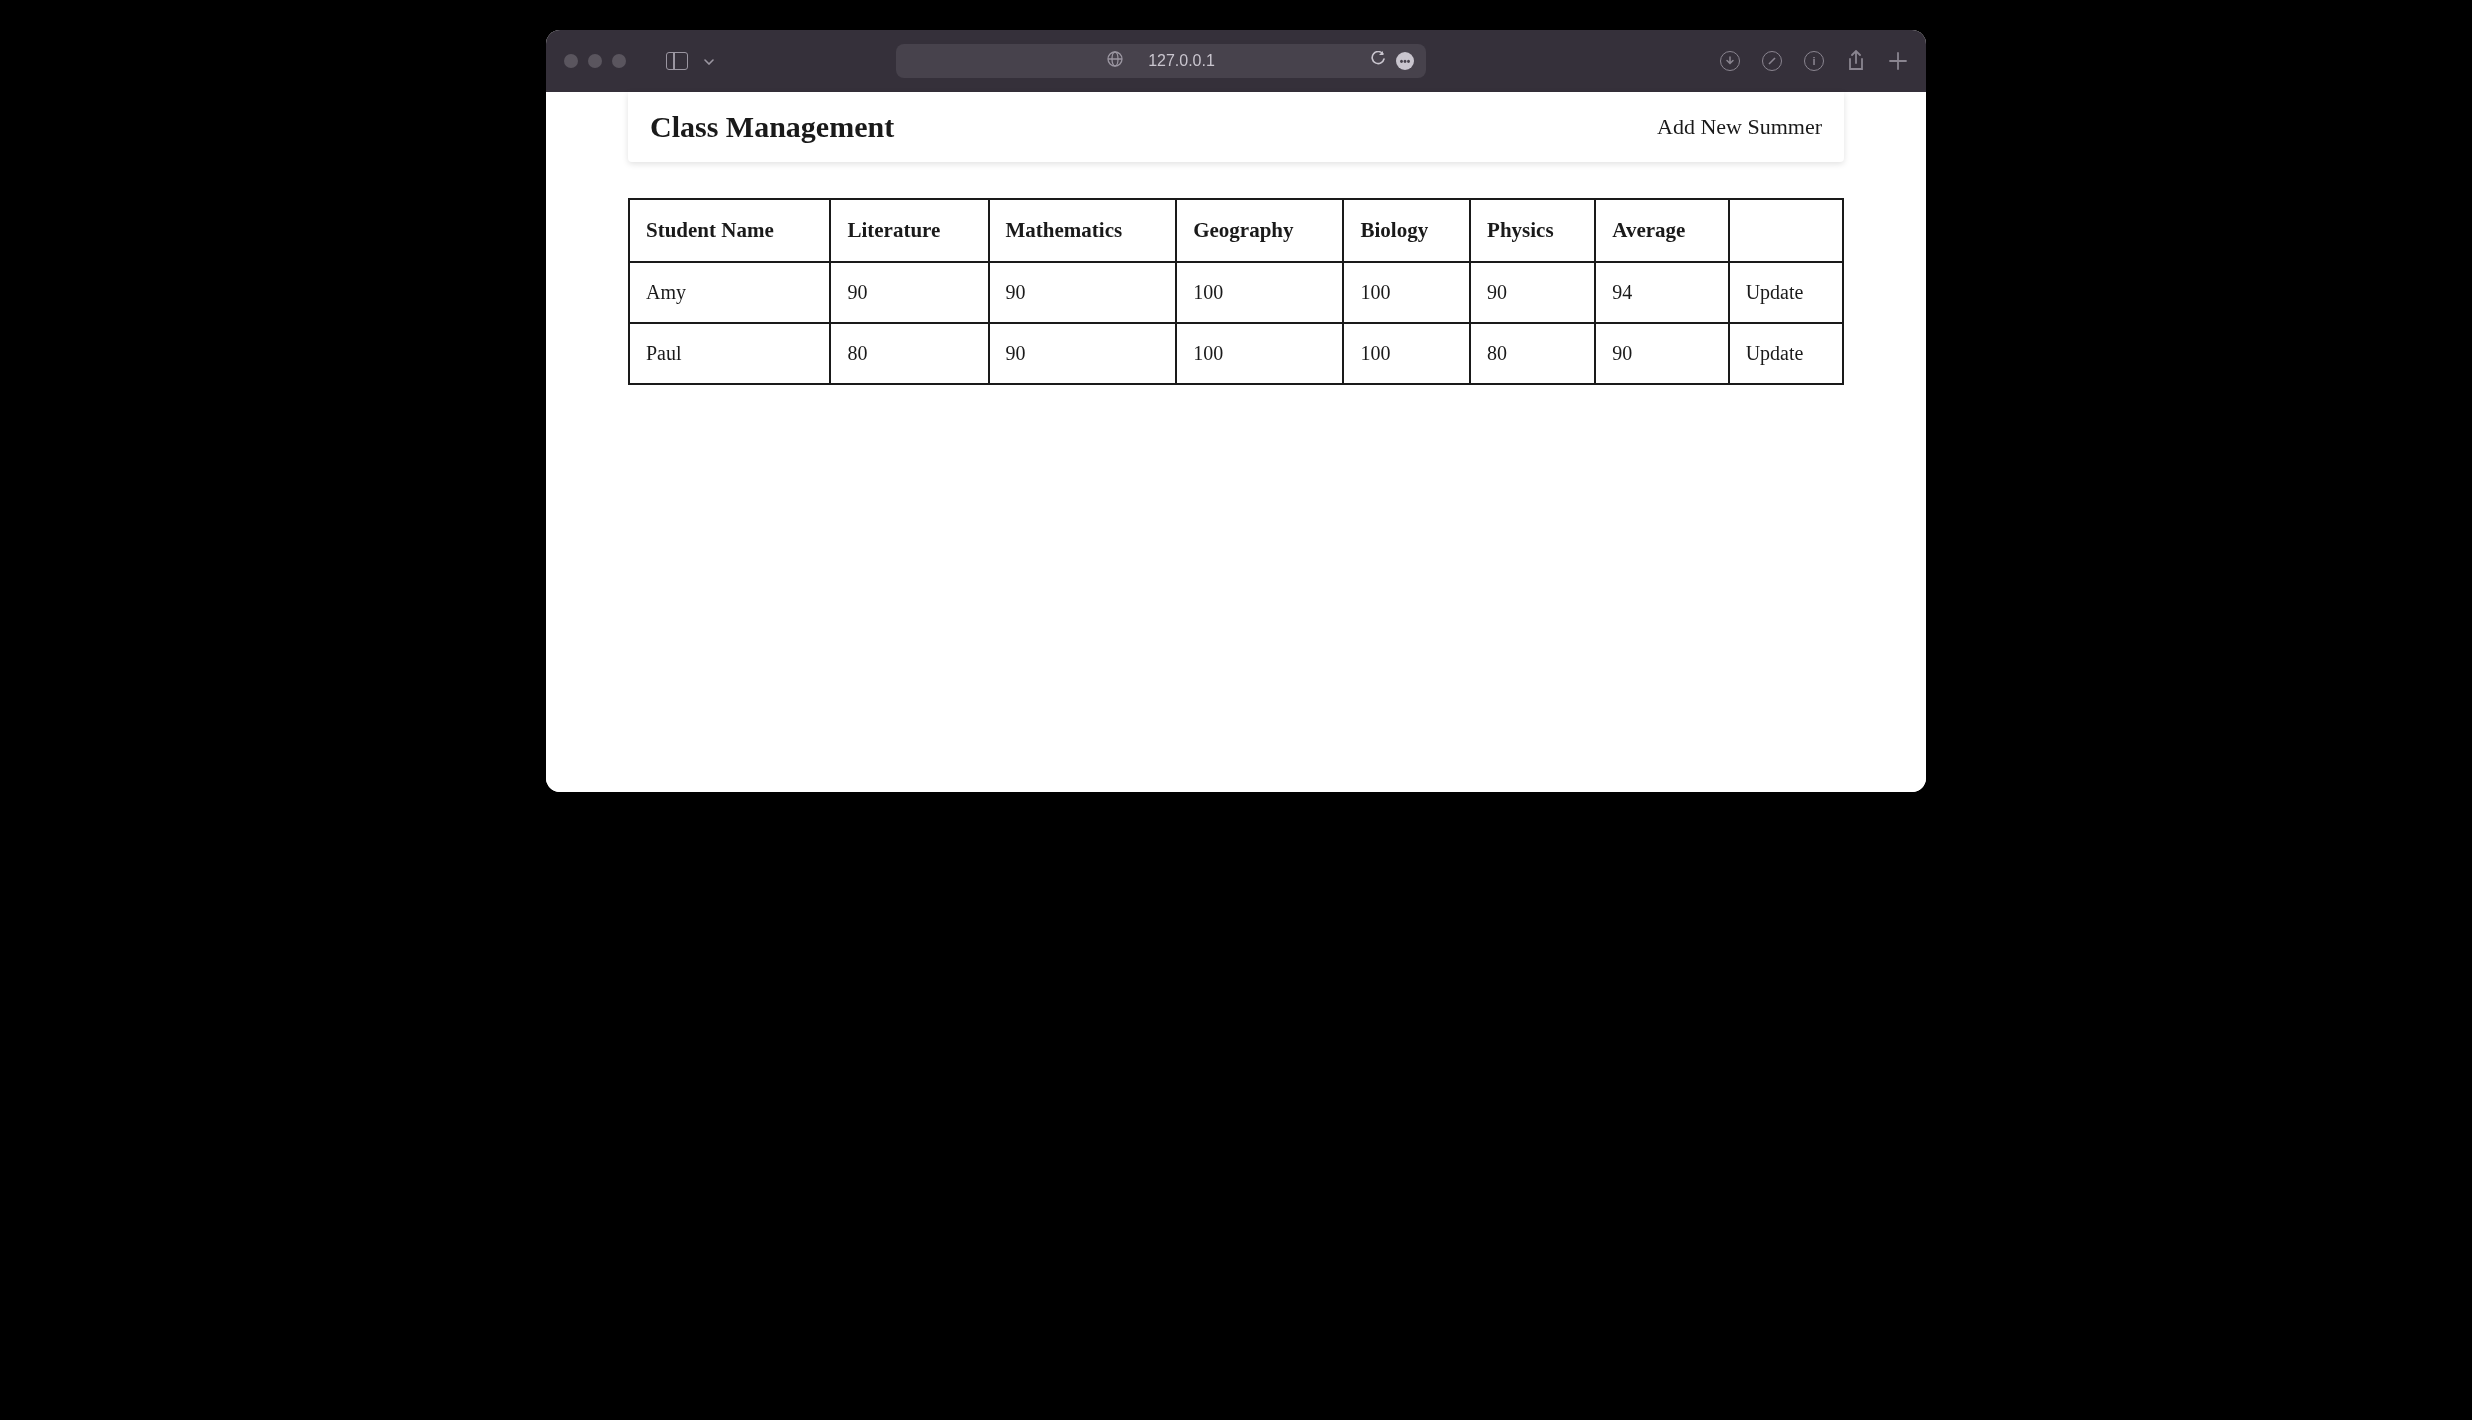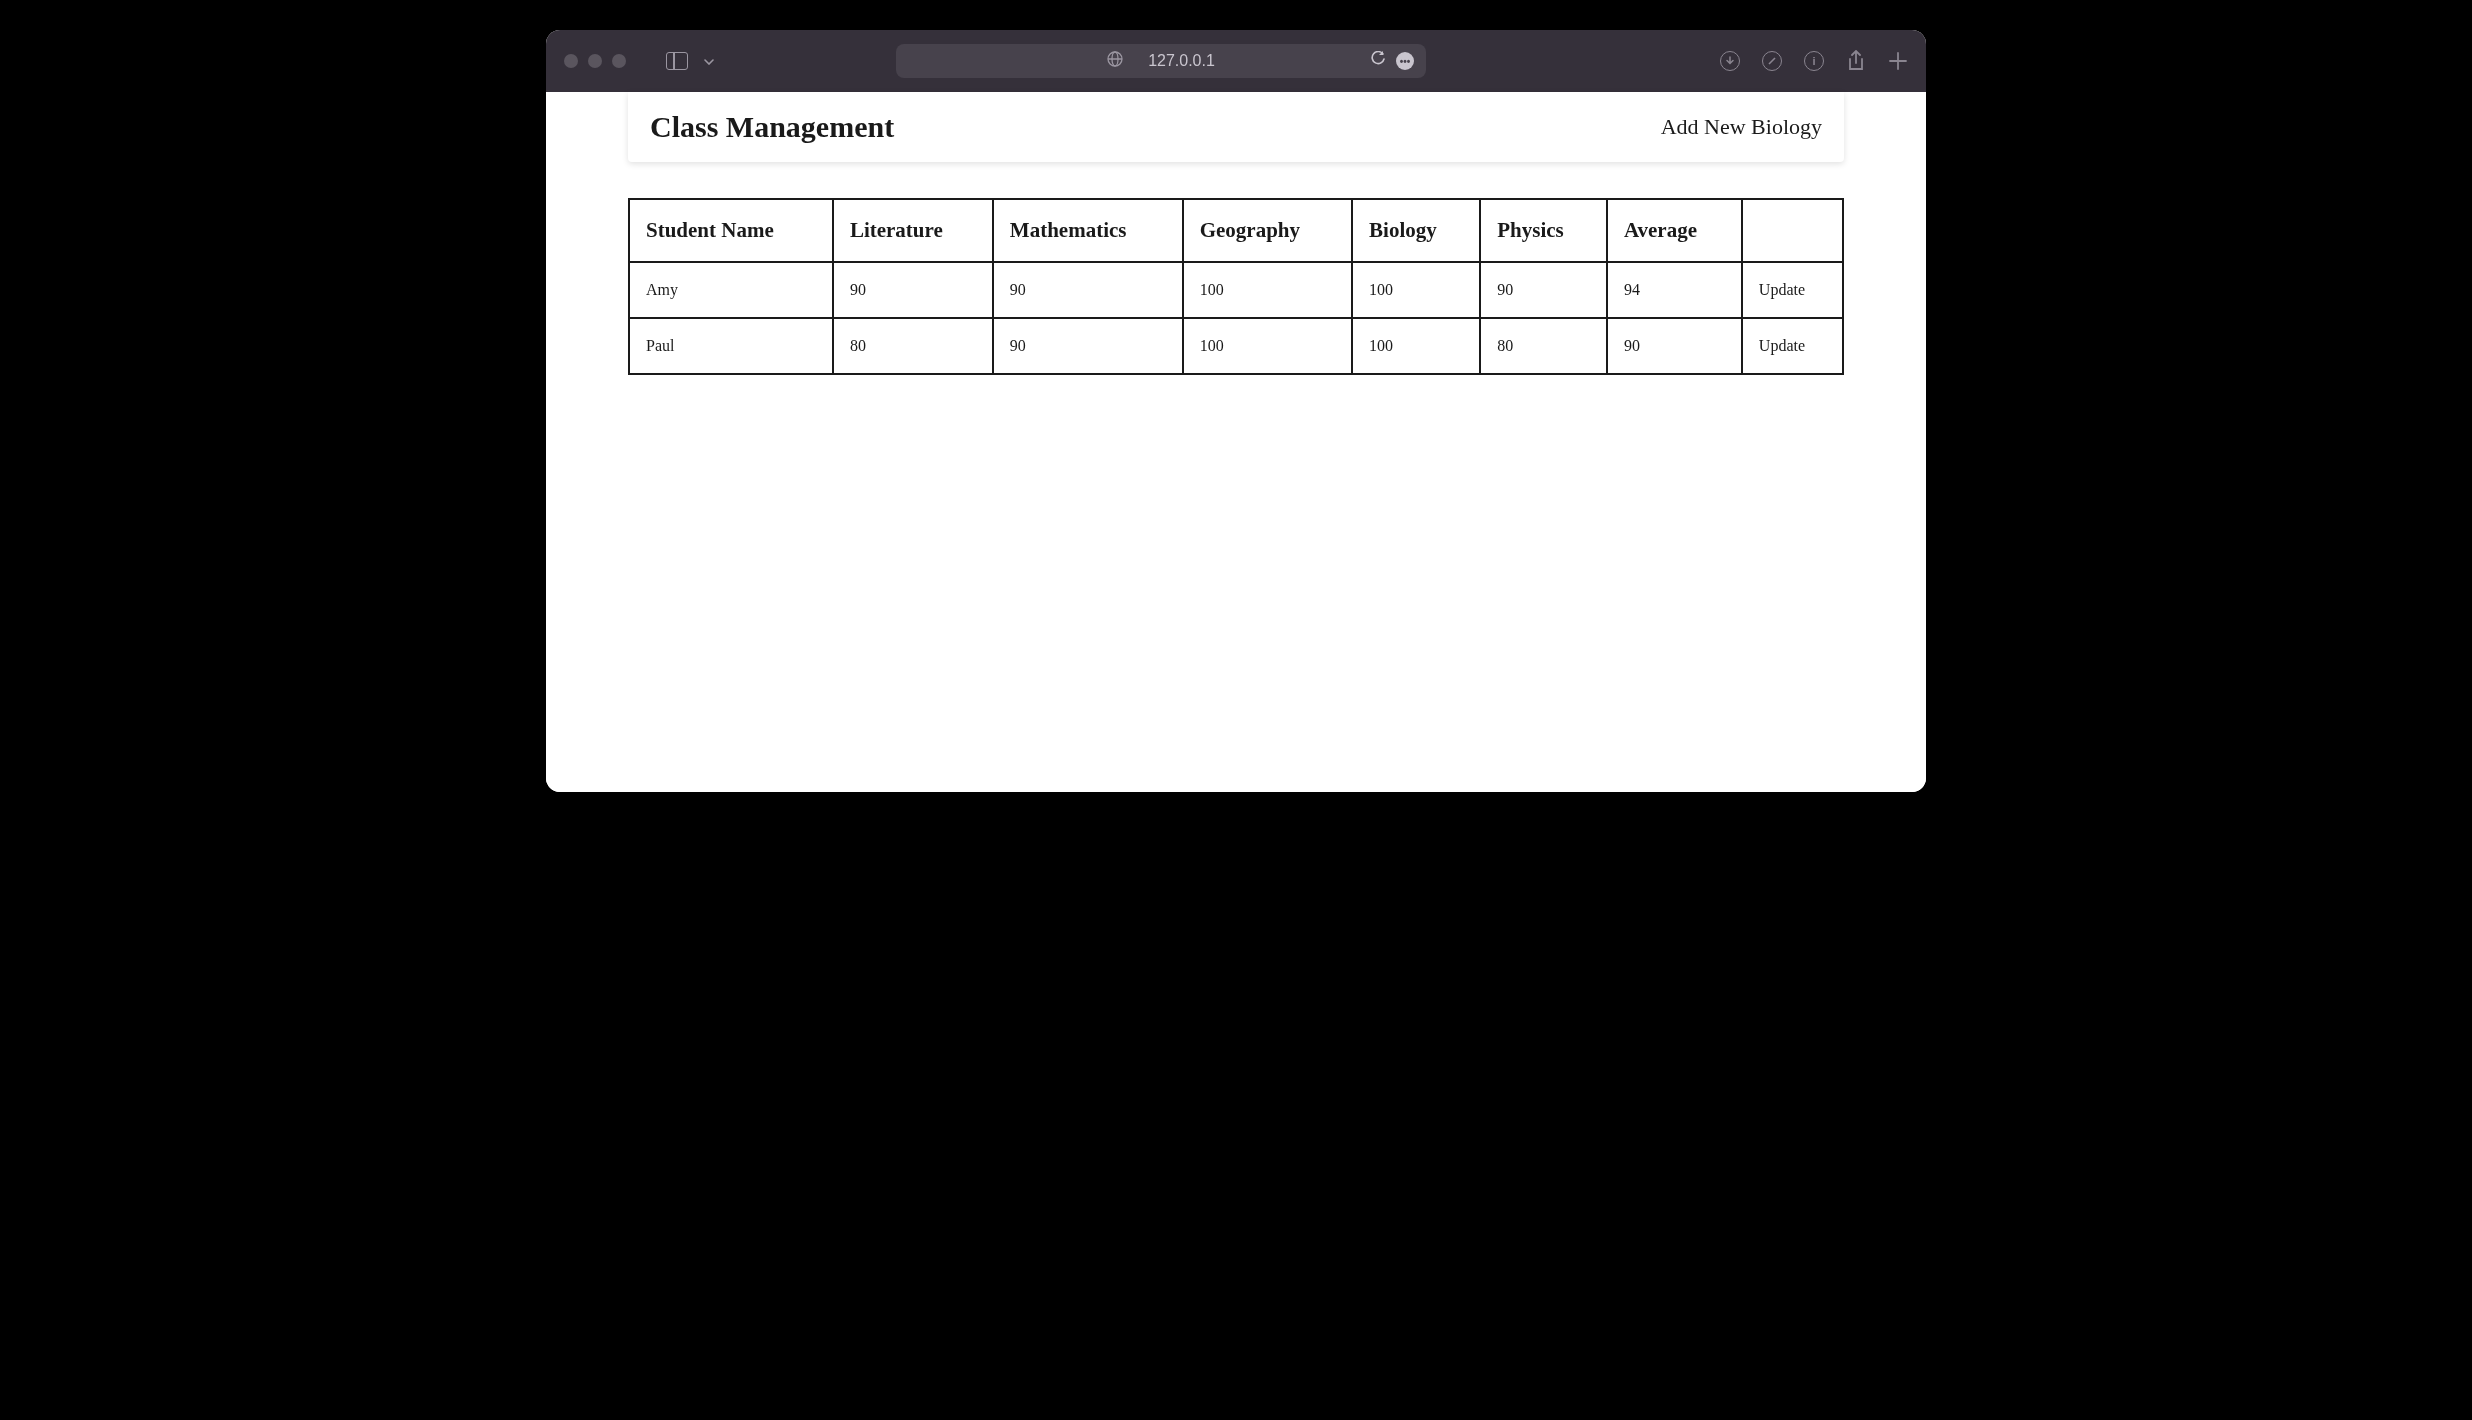--- a/index.html
+++ b/index.html
@@ -165,21 +165,21 @@
       border-radius: 28px;
     }
     table {
       width: 100%;
       border-collapse: collapse;
     }
     th, td {
       border: 2px solid #1a1a1a;
       padding: 18px 16px;
       text-align: left;
-      font-size: 16px;
+      font-size: 20px;
       color: #1a1a1a;
     }
     th {
       font-weight: 700;
       font-size: 21px;
     }
     .update-link {
       cursor: pointer;
     }
   </style>
@@ -247,21 +247,21 @@
             <line x1="10" y1="2" x2="10" y2="18" stroke-linecap="round"></line>
             <line x1="2" y1="10" x2="18" y2="10" stroke-linecap="round"></line>
           </svg>
       </div>
     </div>
   </div>
 
   <div class="content">
     <div class="header-card">
       <div class="page-title">Class Management</div>
-      <div class="add-student">Add New Biology</div>
+      <div class="add-student">Add New Summer</div>
     </div>
 
     <div class="table-wrap">
       <table>
         <thead>
           <tr>
             <th>Student Name</th>
             <th>Literature</th>
             <th>Mathematics</th>
             <th>Geography</th>

